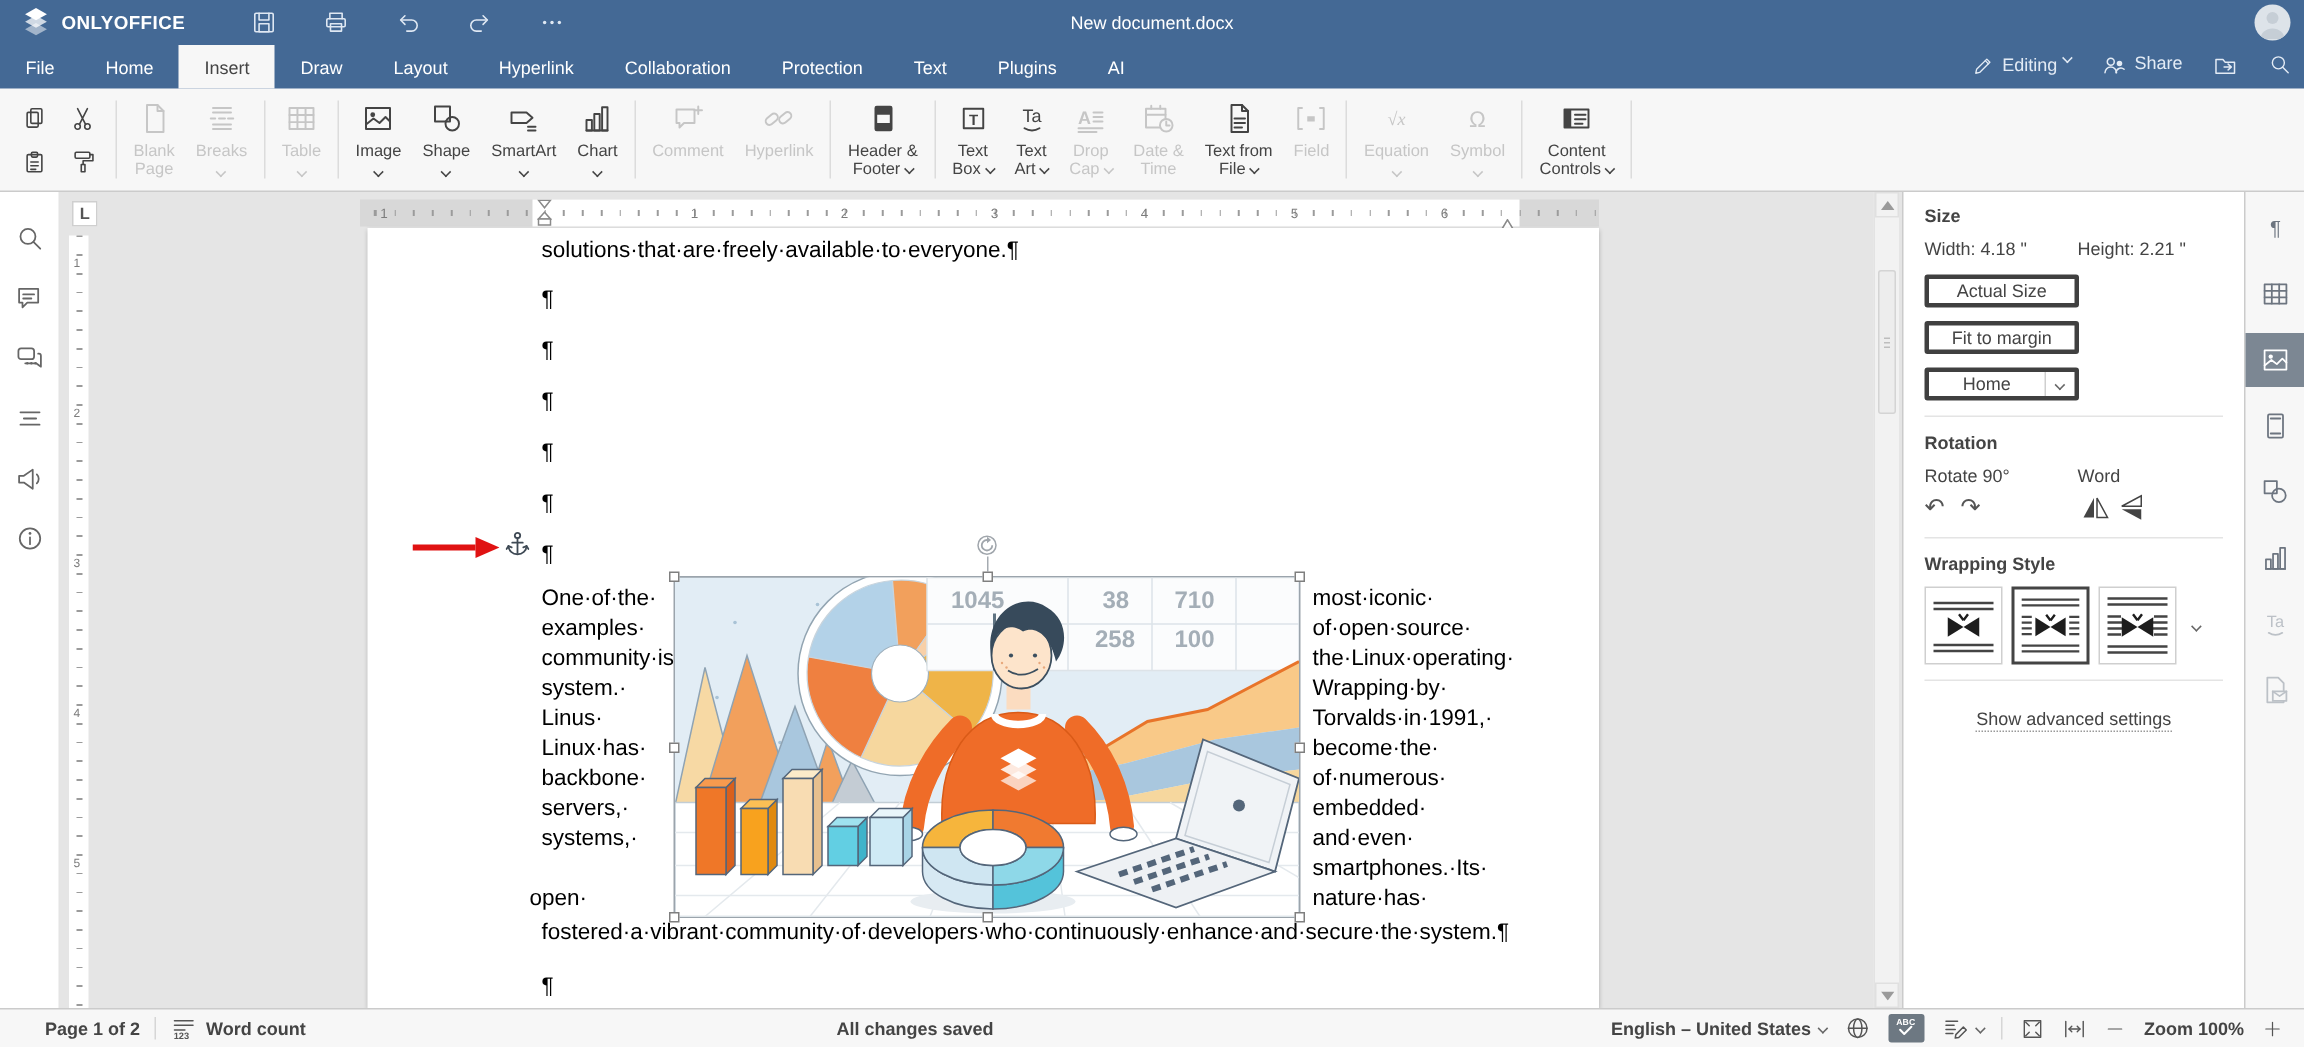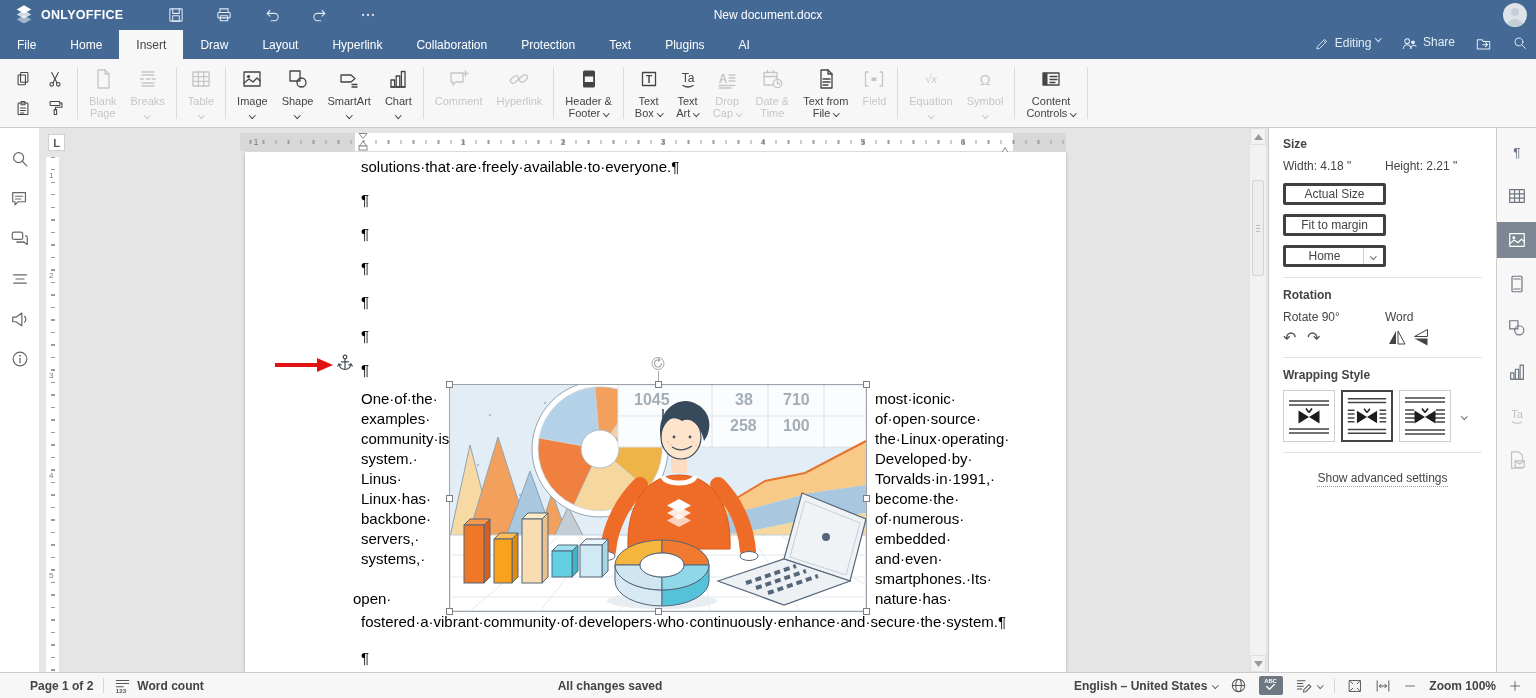--- a/index.html
+++ b/index.html
@@ -561,21 +561,21 @@
               <path d="M4.5,7.8 h7"></path>
             <path d="M2,10 a6,5.5 0 0 0 12,0"></path>
             <path d="M2,10 l-1.3,2 M2,10 l2.1,0.9 M14,10 l1.3,2 M14,10 l-2.1,0.9"></path>
           </svg>
         </span>
         <div class="dtxt" style="left:116px;top:208px">¶</div>
 
         
         <div class="dtxt dcol" id="left-col" style="left:116px;top:237px"><div>One·of·the·</div><div>examples·</div><div>community·is·</div><div>system.·</div><div>Linus·</div><div>Linux·has·</div><div>backbone·</div><div>servers,·</div><div>systems,·</div></div>
         <div class="dtxt" style="left:108px;top:437px">open·</div>
-        <div class="dtxt dcol" id="right-col" style="left:630px;top:237px"><div>most·iconic·</div><div>of·open·source·</div><div>the·Linux·operating·</div><div>Developed·by·</div><div>Torvalds·in·1991,·</div><div>become·the·</div><div>of·numerous·</div><div>embedded·</div><div>and·even·</div><div>smartphones.·Its·</div><div>nature·has·</div></div>
+        <div class="dtxt dcol" id="right-col" style="left:630px;top:237px"><div>most·iconic·</div><div>of·open·source·</div><div>the·Linux·operating·</div><div>Wrapping·by·</div><div>Torvalds·in·1991,·</div><div>become·the·</div><div>of·numerous·</div><div>embedded·</div><div>and·even·</div><div>smartphones.·Its·</div><div>nature·has·</div></div>
         <div class="dtxt" style="left:116px;top:460px">fostered·a·vibrant·community·of·developers·who·continuously·enhance·and·secure·the·system.¶</div>
         <div class="dtxt" style="left:116px;top:496px">¶</div>
 
         
         <div class="imgblock">
           <svg class="illu" width="416" height="226" viewBox="0 0 416 226">
             <rect width="416" height="226" fill="#e2edf5"></rect>
             <g fill="#a9c3d6">
                 <circle cx="40" cy="30" r="1.2"></circle>
                 <circle cx="95" cy="18" r="1.2"></circle>

